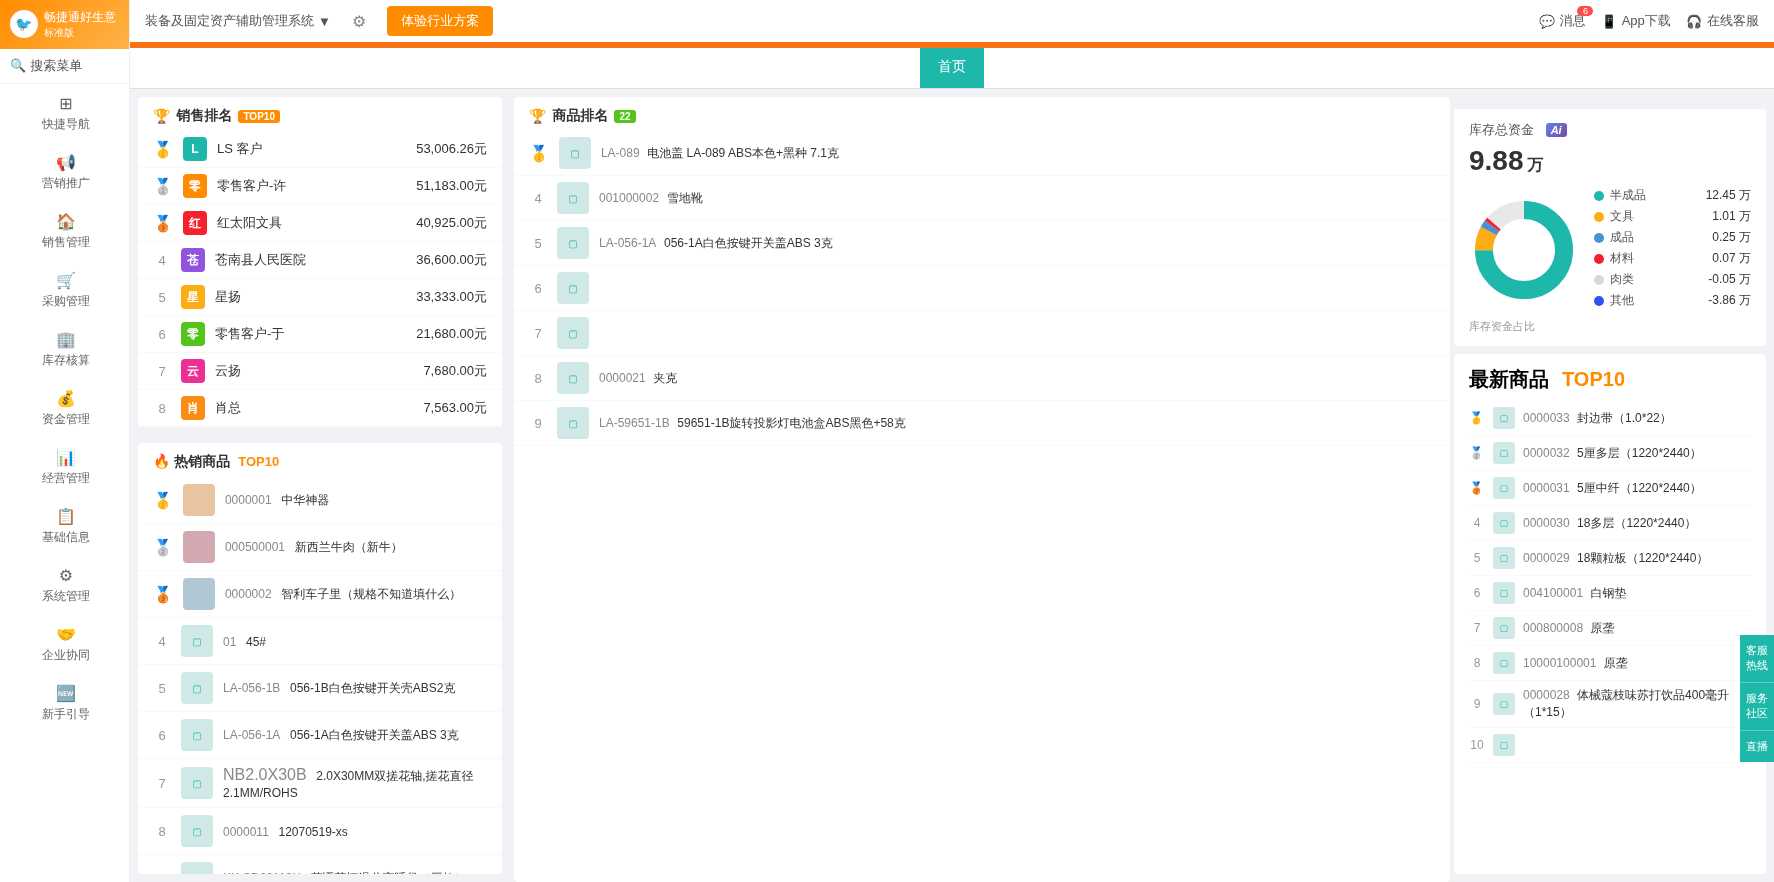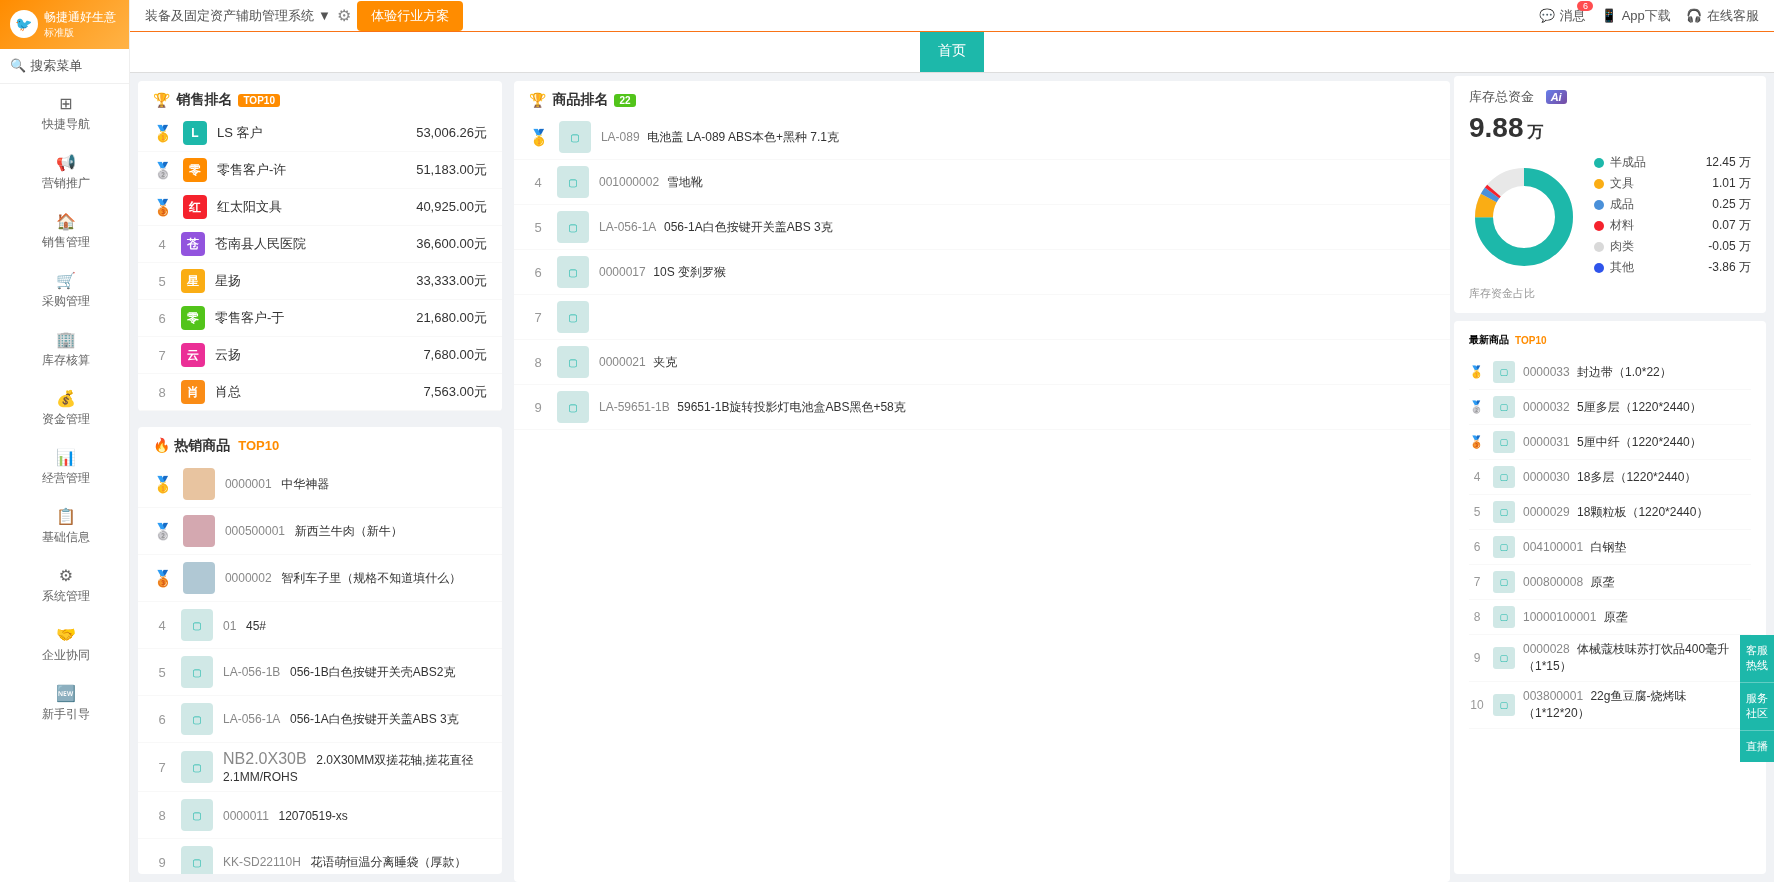--- a/index.html
+++ b/index.html
@@ -47,25 +47,25 @@
     }
     .sidebar-nav-item .nav-icon { font-size: 16px; margin-bottom: 3px; }
     .sidebar-nav-item .nav-label { font-size: 12px; text-align: center; }
 
     
     .main { flex: 1; display: flex; flex-direction: column; overflow: hidden; }
 
     
     .header {
       background: #fff;
-      border-bottom: 1px solid #f97316;
+      border-bottom: 6px solid #f97316;
       display: flex; align-items: center;
       padding: 0 15px;
-      height: 32px;
-      gap: 2px;
+      height: 48px;
+      gap: 17px;
     }
     .header-dropdown { display: flex; align-items: center; gap: 4px; cursor: pointer; color: #555; font-size: 13px; }
     .header-gear { cursor: pointer; color: #888; font-size: 16px; margin-left: 4px; }
     .header-btn {
       background: #ff8c00;
       color: #fff;
       border: none;
       border-radius: 4px;
       padding: 6px 14px;
       cursor: pointer;
@@ -219,21 +219,21 @@
     }
 
     
     .right-panel {
       width: 320px;
       flex-shrink: 0;
       background: #f0f2f5;
       display: flex;
       flex-direction: column;
       overflow-y: auto;
-      padding: 3px 8px 8px 0;
+      padding: 20px 8px 8px 0;
     }
 
     
     .inventory-card {
       background: #fff;
       border-radius: 4px;
       margin-bottom: 8px;
       padding: 12px 15px;
     }
     .inventory-title {
@@ -265,22 +265,22 @@
     .inventory-label { font-size: 11px; color: #999; margin-top: 6px; }
 
     
     .new-products-card {
       background: #fff;
       border-radius: 4px;
       padding: 12px 15px;
       flex: 1;
     }
     .new-products-title {
-      font-size: 10px; font-weight: bold; margin-bottom: 8px;
-      display: flex; align-items: center; gap: 6px;
+      font-size: 20px; font-weight: bold; margin-bottom: 8px;
+      display: flex; align-items: center; gap: 13px;
     }
     .new-products-title .top-text { color: #ff8c00; }
     .new-product-row {
       display: flex; align-items: center;
       padding: 6px 0;
       gap: 8px;
       border-bottom: 1px solid #f8f8f8;
     }
     .new-product-rank { width: 16px; text-align: center; font-size: 12px; color: #999; }
     .new-product-thumb {
@@ -596,24 +596,20 @@
           <span class="ranking-num">5</span>
           <div class="product-thumb-placeholder">▢</div>
           <div style="flex:1;">
             <span style="color:#888;font-size:12px;">LA-056-1A</span>
             <span style="color:#333;font-size:12px;margin-left:4px;">056-1A白色按键开关盖ABS 3克</span>
           </div>
         </div>
         <div class="ranking-row">
           <span class="ranking-num">6</span>
           <div class="product-thumb-placeholder">▢</div>
-          <div style="flex:1;">
-            <span style="color:#888;font-size:12px;">0000017</span>
-            <span style="color:#333;font-size:12px;margin-left:4px;">10S 变刹罗猴</span>
-          </div>
         </div>
         <div class="ranking-row">
           <span class="ranking-num">7</span>
           <div class="product-thumb-placeholder">▢</div>
         </div>
         <div class="ranking-row">
           <span class="ranking-num">8</span>
           <div class="product-thumb-placeholder">▢</div>
           <div style="flex:1;">
             <span style="color:#888;font-size:12px;">0000021</span>
@@ -770,24 +766,20 @@
           <span class="new-product-rank">9</span>
           <div class="new-product-thumb">▢</div>
           <div class="new-product-info">
             <span style="color:#888;">0000028</span>
             <span style="color:#333;margin-left:4px;">体械蔻枝味苏打饮品400毫升（1*15）</span>
           </div>
         </div>
         <div class="new-product-row">
           <span class="new-product-rank">10</span>
           <div class="new-product-thumb">▢</div>
-          <div class="new-product-info">
-            <span style="color:#888;">003800001</span>
-            <span style="color:#333;margin-left:4px;">22g鱼豆腐-烧烤味（1*12*20）</span>
-          </div>
         </div>
       </div>
     </div>
   </div>
 </div>
 
 <div class="float-buttons">
   <div class="float-btn">
     <span>客服</span><br>
     <span>热线</span>

